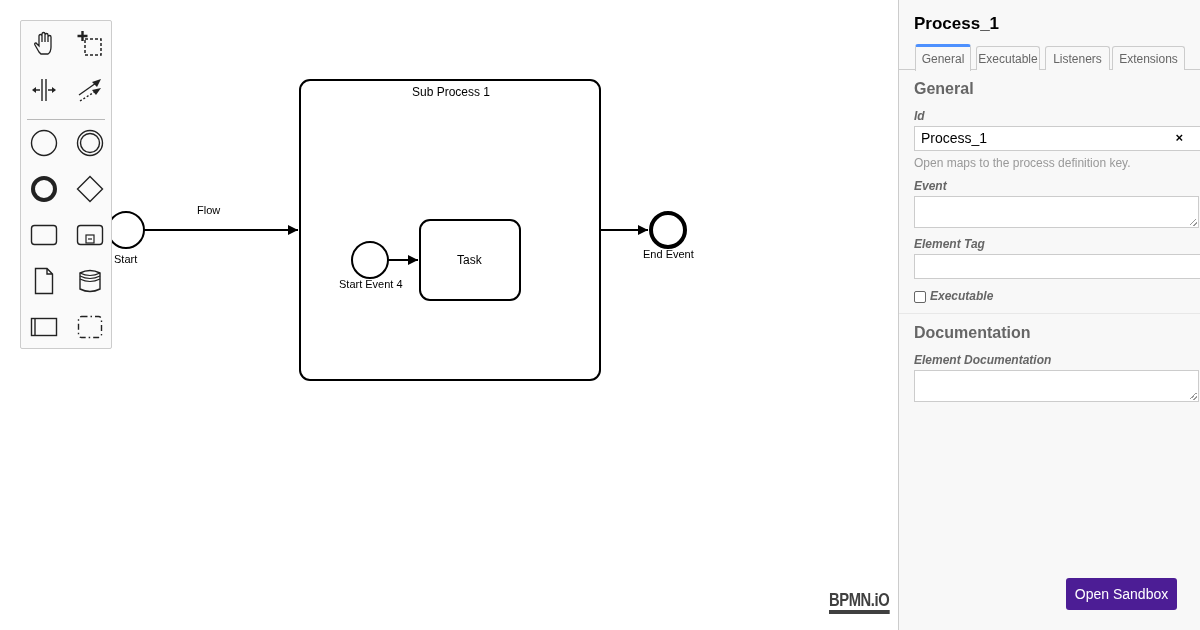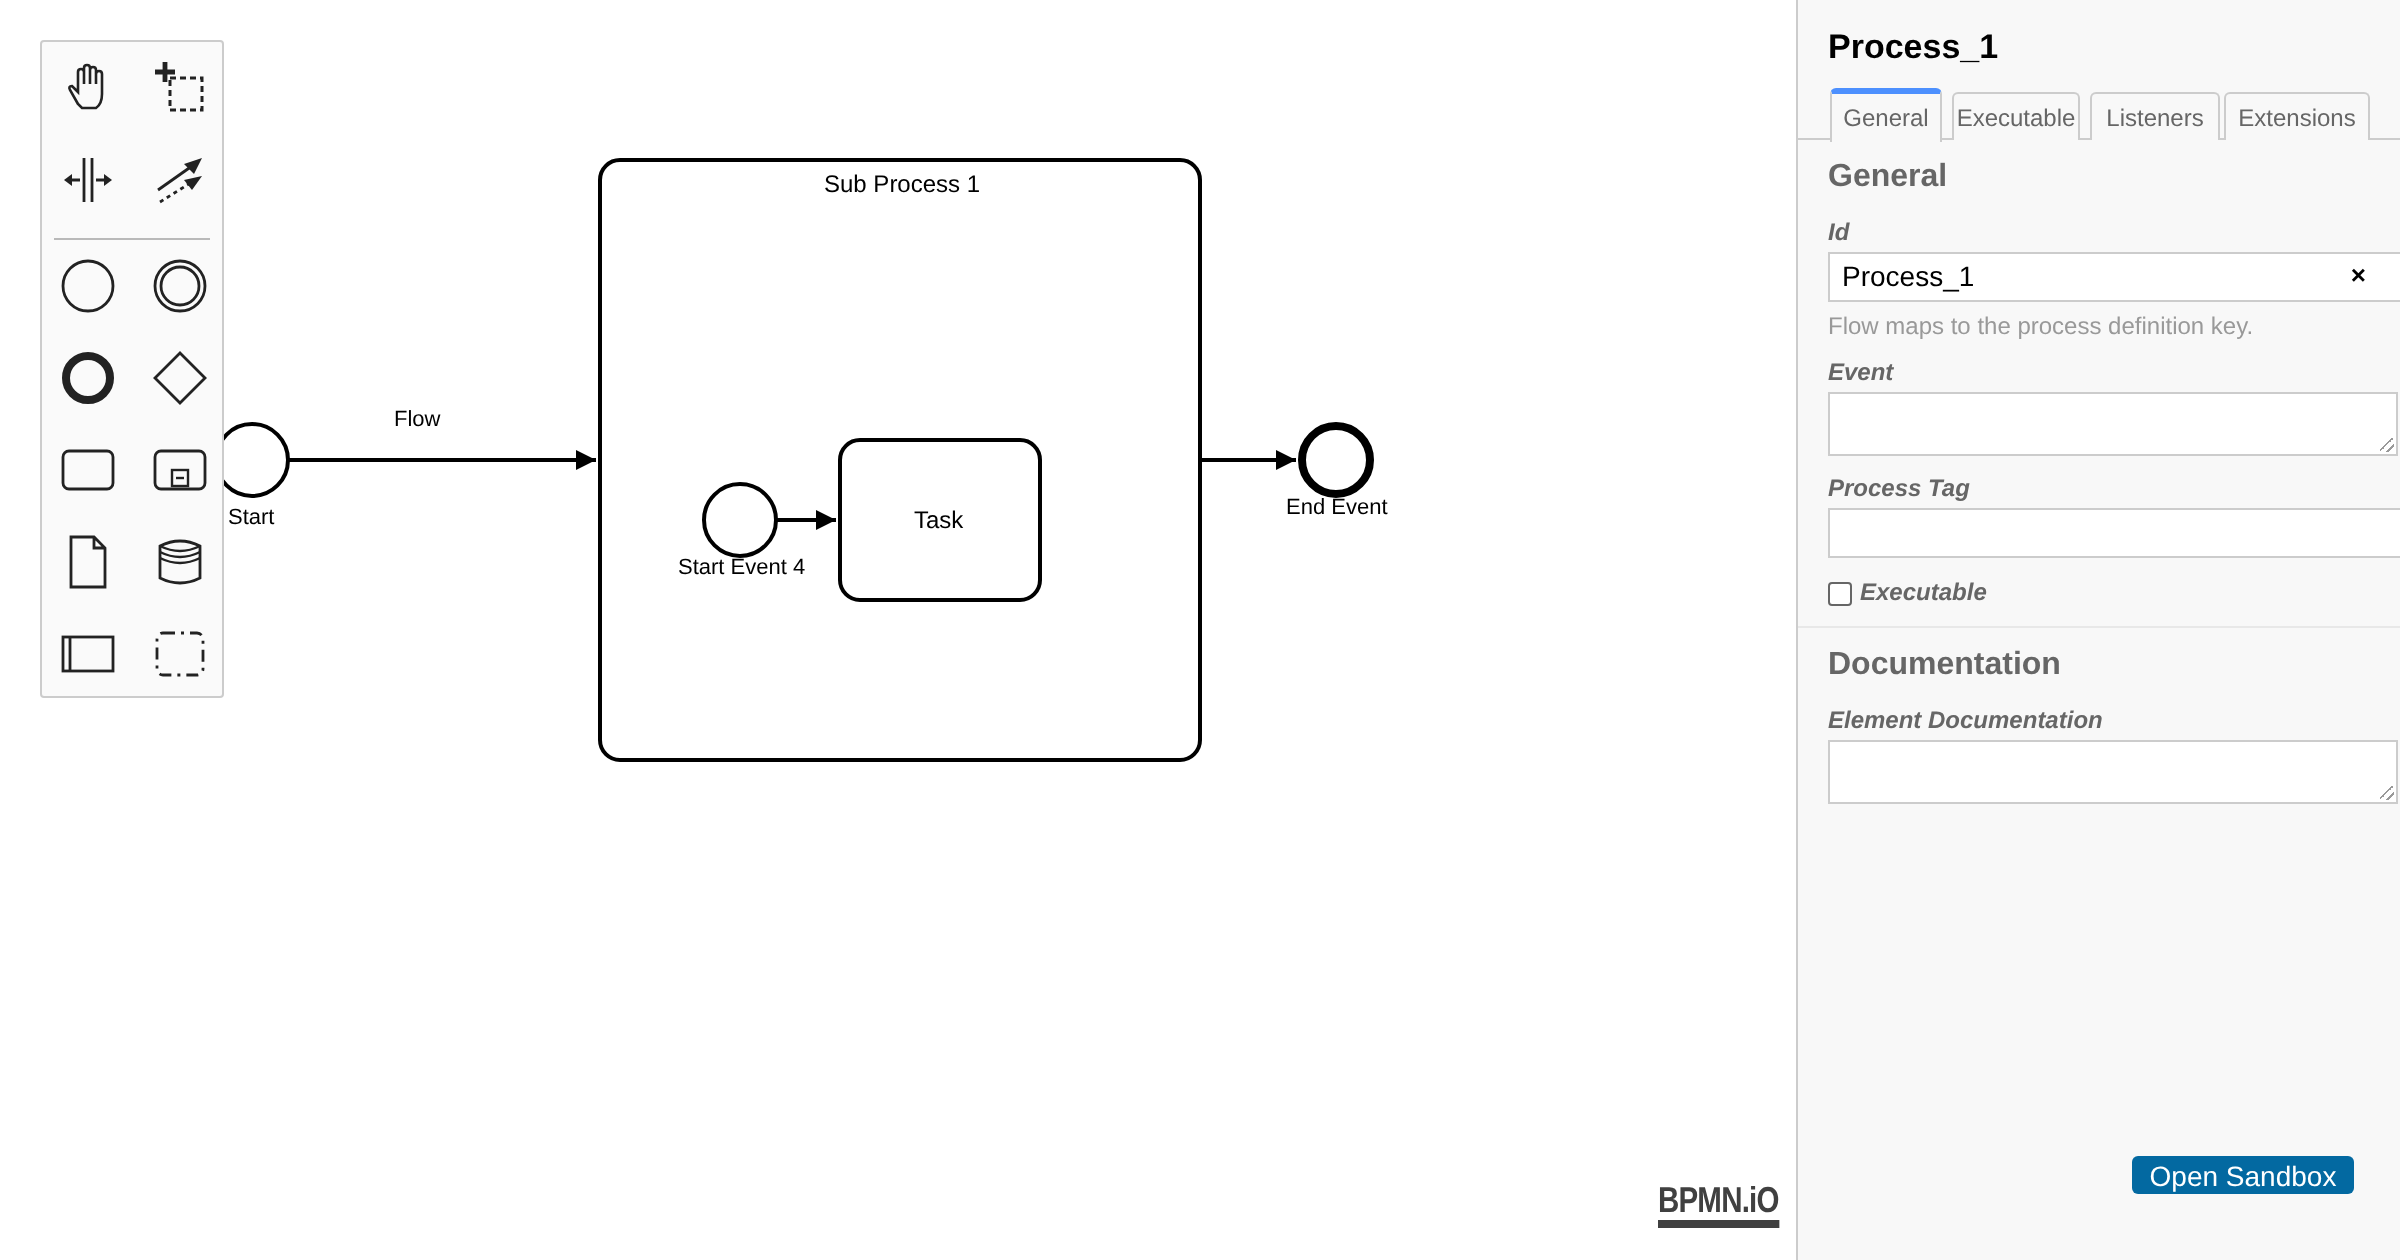--- a/index.html
+++ b/index.html
@@ -18,21 +18,21 @@
   .tab.active { top:0; height:27px; border-top:3px solid #52b415; border-top-color:#4d90fe; background:#f8f8f8; }
   .section-h { position:absolute; left:15px; font-size:16px; font-weight:bold; color:#666; }
   .field-lbl { position:absolute; left:15px; font-size:12px; font-weight:bold; color:#666;font-style:italic; }
   .input { position:absolute; left:15px; background:#fff; border:1px solid #ccc; box-sizing:border-box; }
   .input .val { position:absolute; left:6px; top:3px; font-size:14px; color:#000; }
   .input .clear { position:absolute; right:20px; top:3px; font-size:13px; font-weight:bold; color:#000; }
   .resize { position:absolute; right:1px; bottom:1px; width:7px; height:7px; background:linear-gradient(135deg, transparent 40%, #999 40%, #999 50%, transparent 50%, transparent 70%, #999 70%, #999 80%, transparent 80%); }
   .hint { position:absolute; left:15px; font-size:12px; color:#999; }
   .divider { position:absolute; left:0; width:302px; border-top:1px solid #e8e8e8; }
   .checkbox { position:absolute; left:15px; width:12px; height:12px; border:1px solid #666; border-radius:2px; background:#fff; box-sizing:border-box; }
-  .sandbox-btn { position:absolute; left:1066px; top:578px; width:111px; height:19px; background:#0369a1; color:#fff; font-size:14px; border-radius:3px; display:flex; align-items:center; justify-content:center; }
+  .sandbox-btn { position:absolute; left:1066px; top:578px; width:111px; height:32px; background:#4c1d95; color:#fff; font-size:14px; border-radius:3px; display:flex; align-items:center; justify-content:center; }
 </style>
 </head>
 <body>
 
 <div class="canvas">
   <svg class="diagram" width="898" height="630">
     <defs>
       <marker id="arrow" viewBox="0 0 20 20" refX="11" refY="10" markerWidth="10" markerHeight="10" orient="auto">
         <path d="M 1 5 L 11 10 L 1 15 Z" fill="#000"></path>
       </marker>
@@ -187,29 +187,29 @@
     <div class="tab" style="left:213px;width:73px;">Extensions</div>
   </div>
 
   <div class="section-h" style="top:80px;">General</div>
 
   <div class="field-lbl" style="top:109px;">Id</div>
   <div class="input" style="top:126px;width:290px;height:25px;">
     <span class="val">Process_1</span>
     <span class="clear">×</span>
   </div>
-  <div class="hint" style="top:156px;">Flow maps to the process definition key.</div>
+  <div class="hint" style="top:156px;">Open maps to the process definition key.</div>
 
   <div class="field-lbl" style="top:179px;">Event</div>
   <div class="input" style="top:196px;width:285px;height:32px;">
     <span class="val"></span>
     <div class="resize"></div>
   </div>
 
-  <div class="field-lbl" style="top:237px;">Process Tag</div>
+  <div class="field-lbl" style="top:237px;">Element Tag</div>
   <div class="input" style="top:254px;width:290px;height:25px;">
     <span class="val"></span>
   </div>
 
   <div class="checkbox" style="top:291px;"></div>
   <div class="field-lbl" style="left:31px;top:289px;">Executable</div>
 
   <div class="divider" style="top:313px;"></div>
 
   <div class="section-h" style="top:324px;">Documentation</div>

